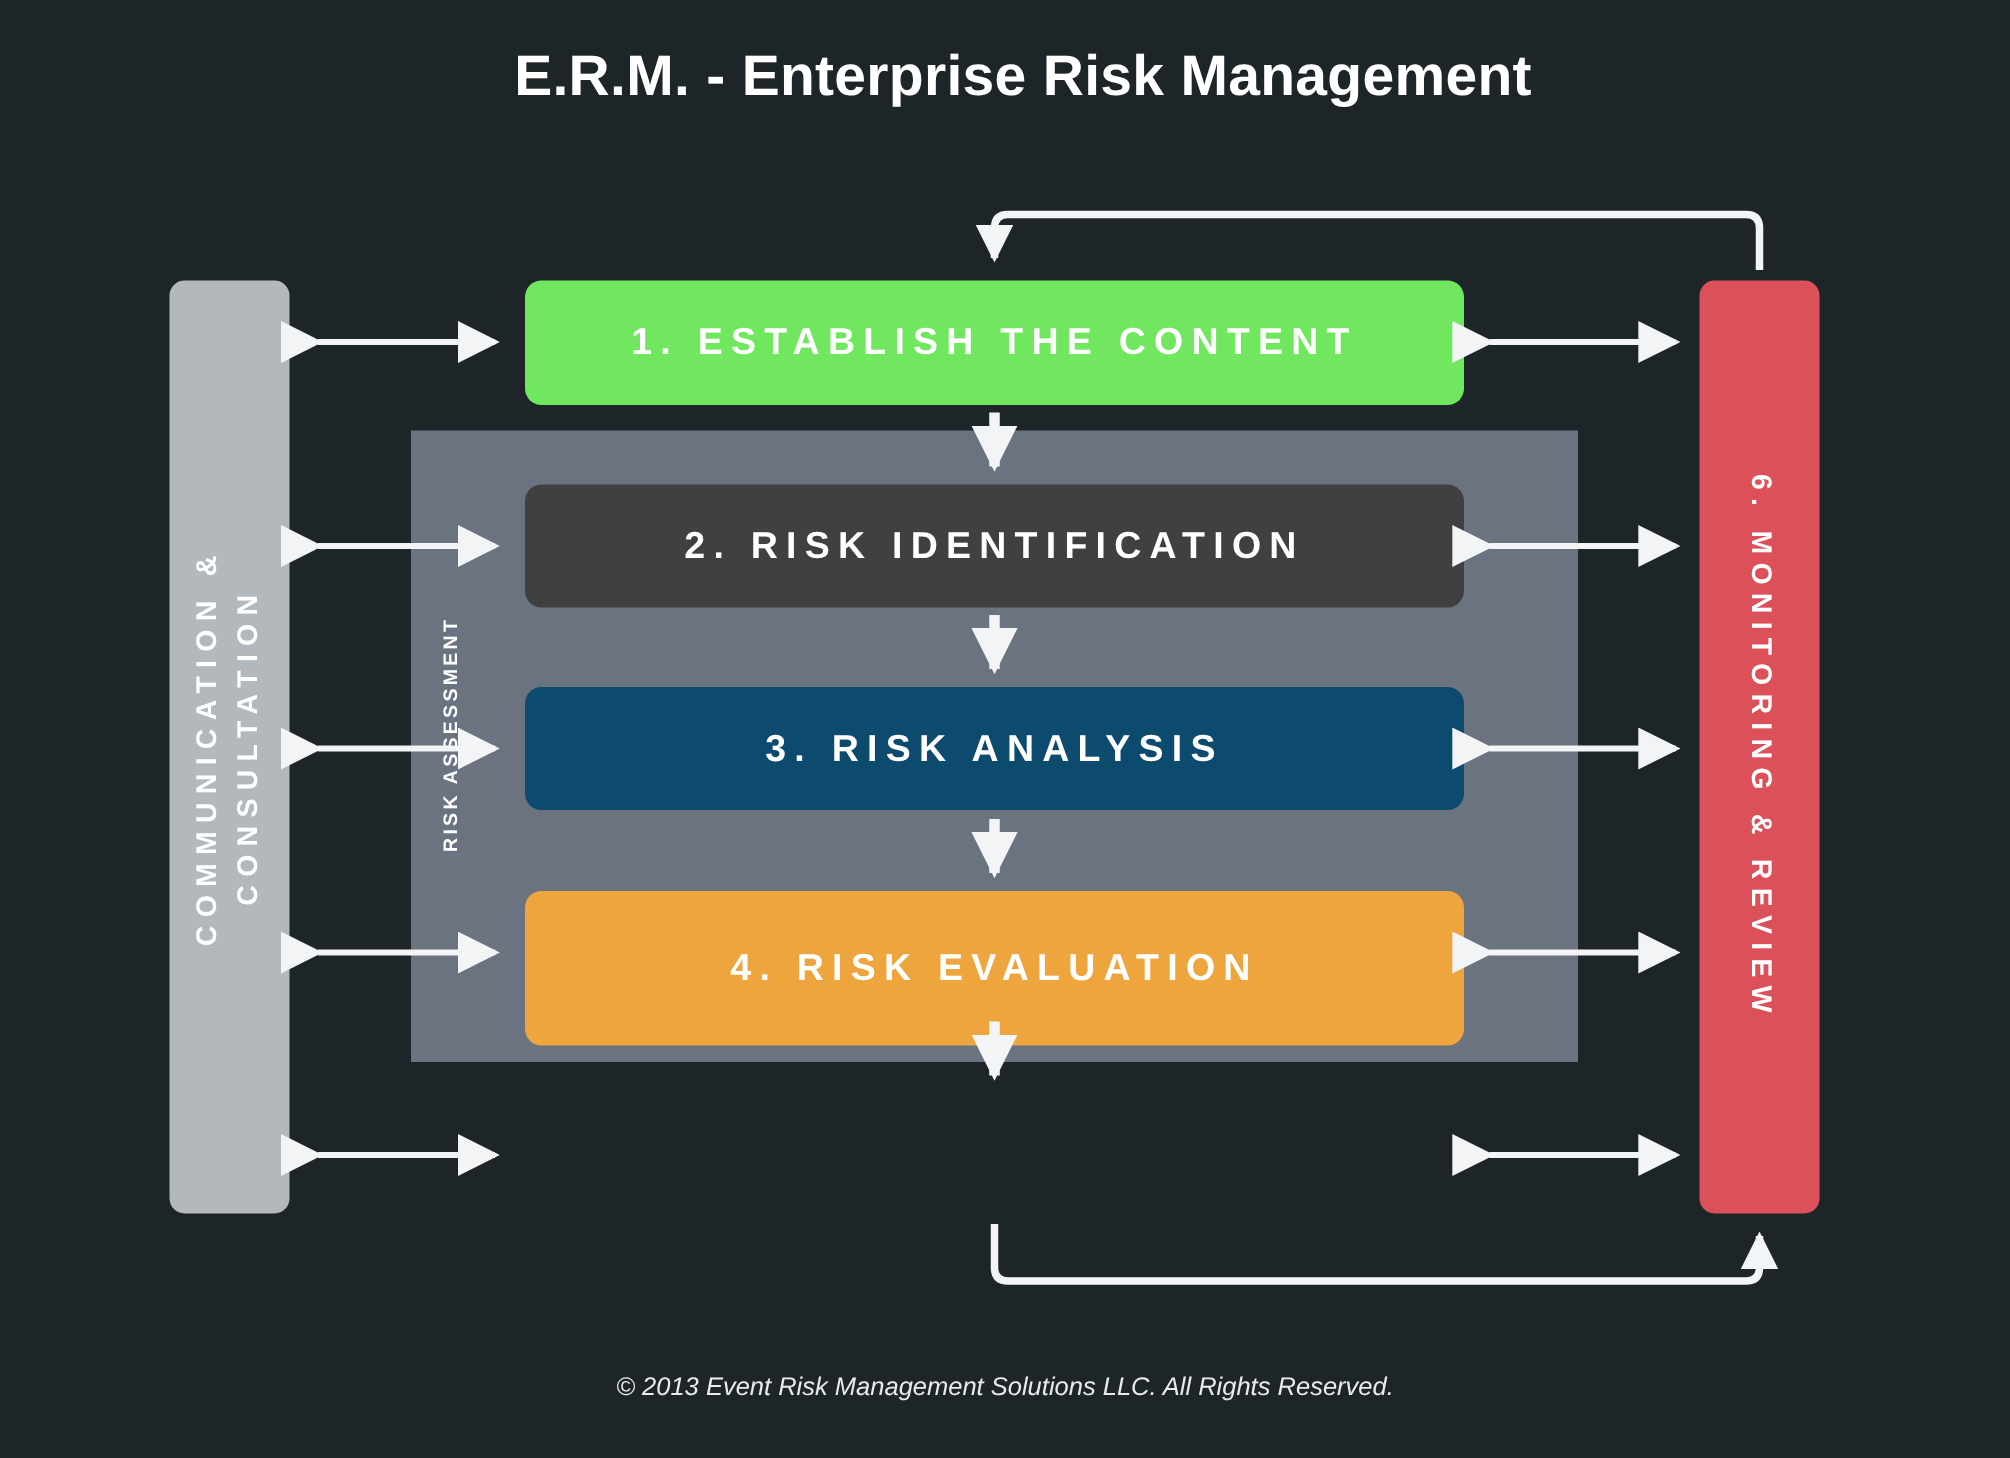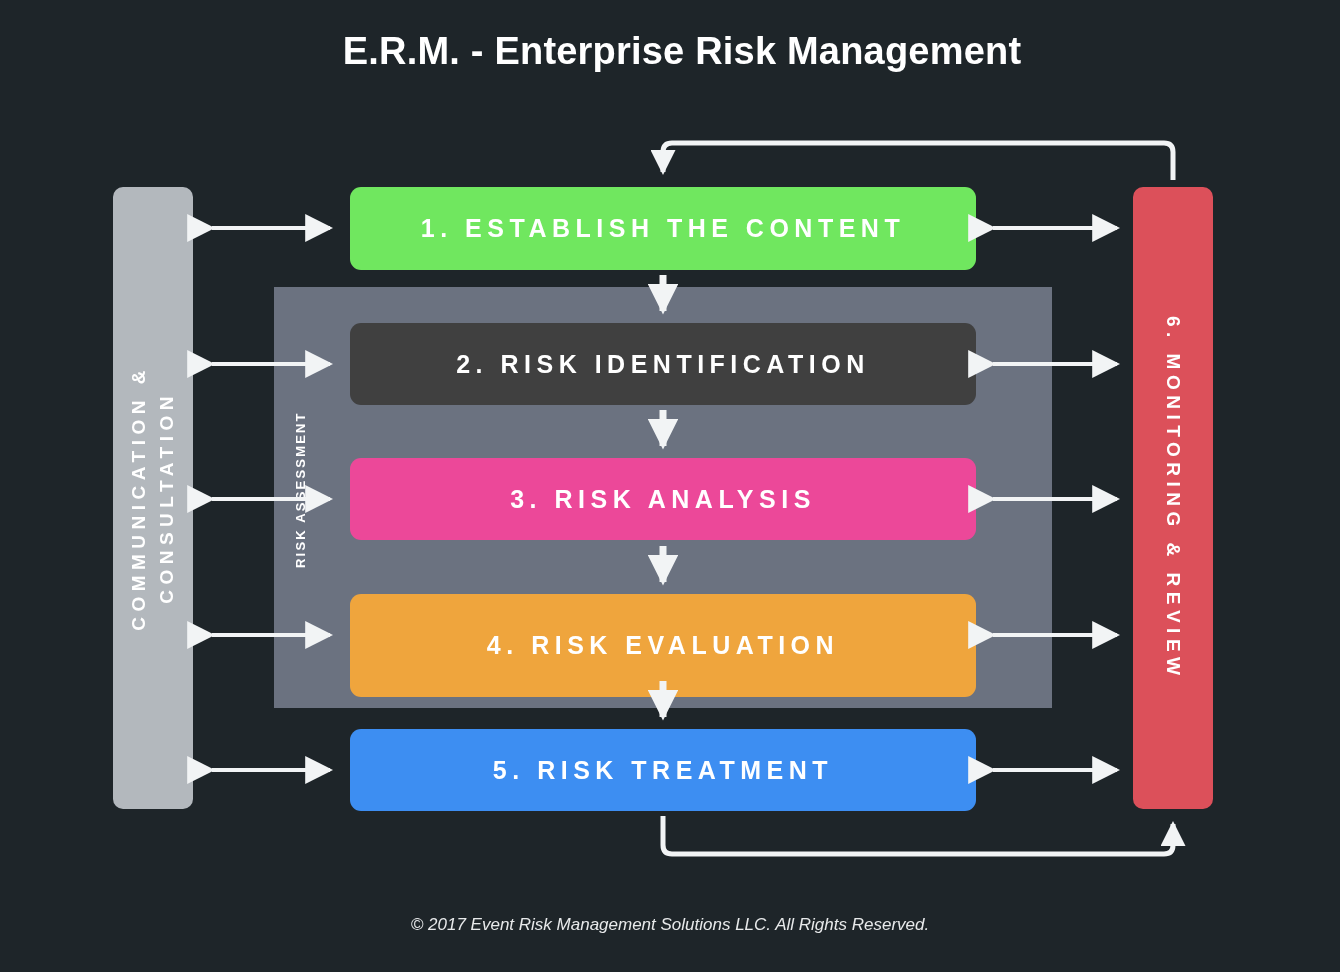--- a/index.html
+++ b/index.html
@@ -152,23 +152,22 @@
 
 <div id="stage">
 
   <div id="title">E.R.M. - Enterprise Risk Management</div>
 
   <div id="assessment-container" style="background: rgb(107, 114, 128);"></div>
   <div id="assessment-label">RISK ASSESSMENT</div>
 
   <div class="step-box" id="step-1" style="background: rgb(112, 231, 95);">1. ESTABLISH THE CONTENT</div>
   <div class="step-box" id="step-2" style="background: #404040;">2. RISK IDENTIFICATION</div>
-  <div class="step-box" id="step-3" style="background: #ec4899;">3. RISK ANALYSIS</div>
+  <div class="step-box" id="step-3" style="background: #0c4a6e;">3. RISK ANALYSIS</div>
   <div class="step-box" id="step-4" style="background: rgb(239, 165, 61);">4. RISK EVALUATION</div>
-  <div class="step-box" id="step-5" style="background: rgb(61, 142, 242);">5. RISK TREATMENT</div>
 
   <div class="side-panel" id="panel-left" style="background: rgb(179, 184, 189);">
     <span class="vtext">COMMUNICATION &amp;
 CONSULTATION</span>
   </div>
   <div class="side-panel" id="panel-right" style="background: rgb(220, 80, 90);">
     <span class="vtext">6. MONITORING &amp; REVIEW</span>
   </div>
 
   <svg id="arrows" viewBox="0 0 1340 972">
@@ -208,15 +207,15 @@
       <line x1="663" y1="410" x2="663" y2="446" marker-end="url(#ah-down)"></line>
       <line x1="663" y1="546" x2="663" y2="582" marker-end="url(#ah-down)"></line>
       <line x1="663" y1="681" x2="663" y2="717" marker-end="url(#ah-down)"></line>
     </g>
 
     <path d="M1173,180 L1173,152 Q1173,143 1164,143 L672,143 Q663,143 663,152 L663,172" stroke="#f2f4f5" stroke-width="5" fill="none" stroke-linecap="butt" marker-end="url(#ah-loop)"></path>
 
     <path d="M663,816 L663,845 Q663,854 672,854 L1164,854 Q1173,854 1173,845 L1173,824" stroke="#f2f4f5" stroke-width="5" fill="none" stroke-linecap="butt" marker-end="url(#ah-loop)"></path>
   </svg>
 
-  <div id="footer">© 2017 Event Risk Management Solutions LLC.  All Rights Reserved.</div>
+  <div id="footer">© 2013 Event Risk Management Solutions LLC.  All Rights Reserved.</div>
 
 </div>
 
 </body></html>

